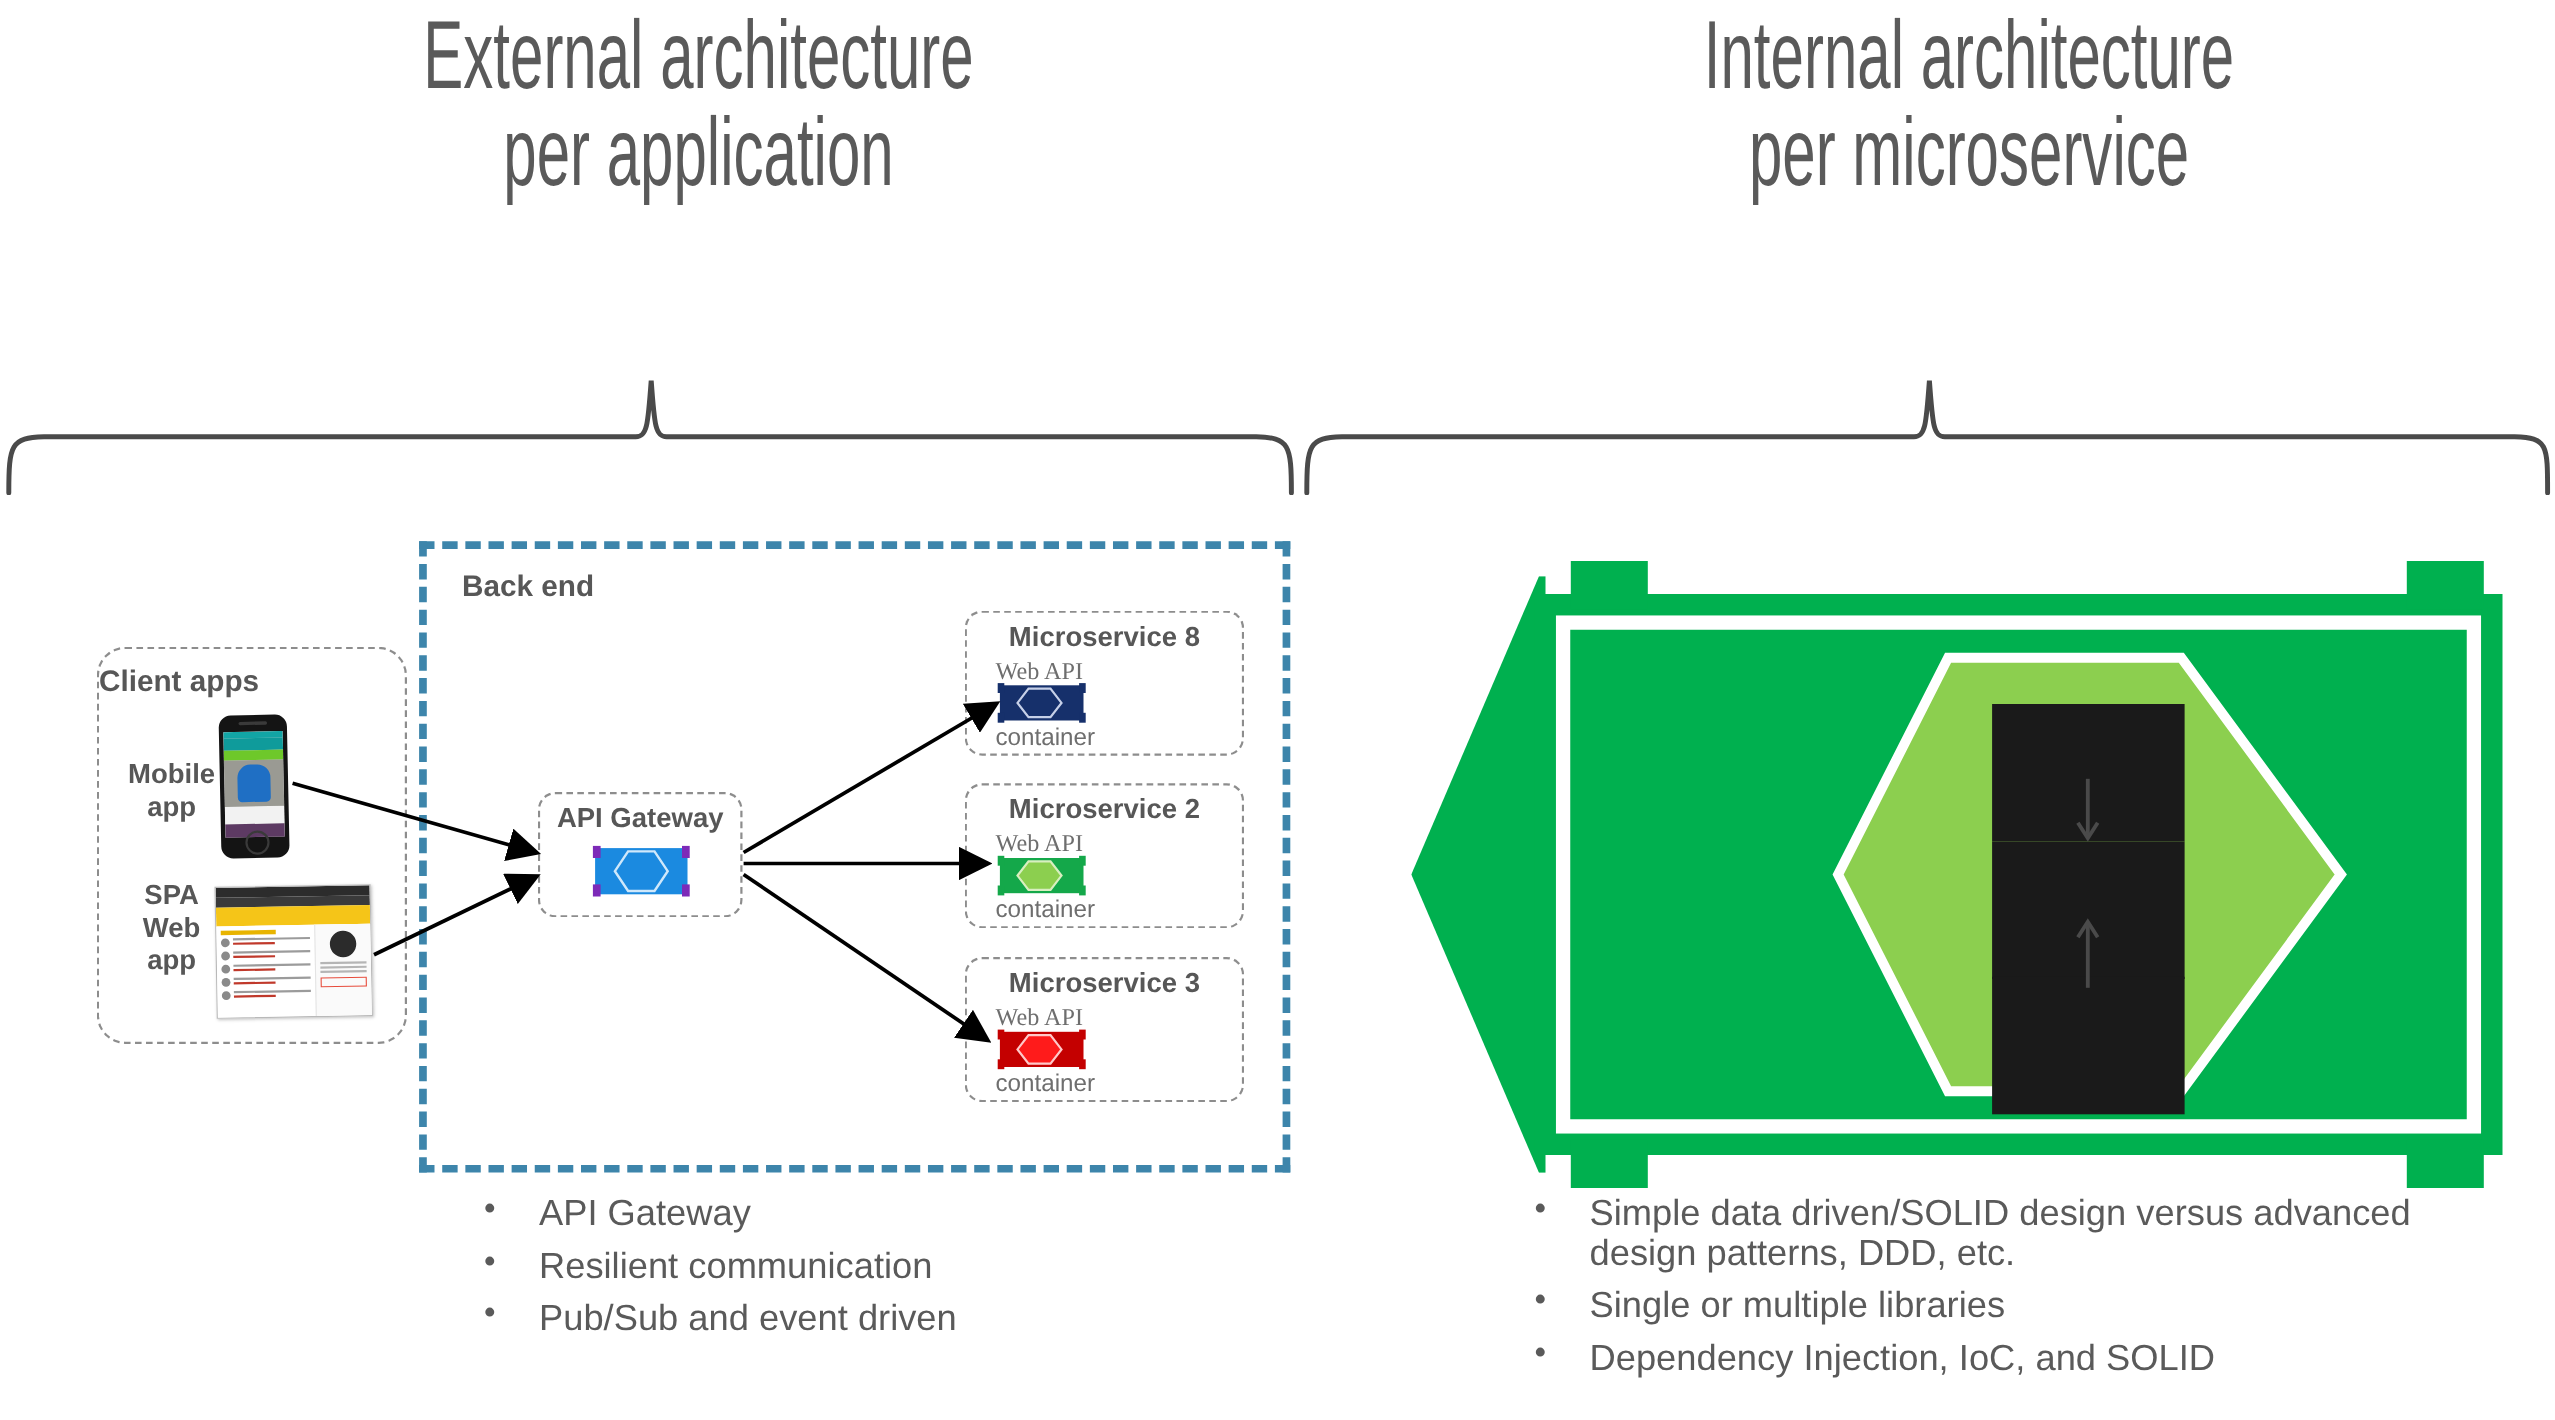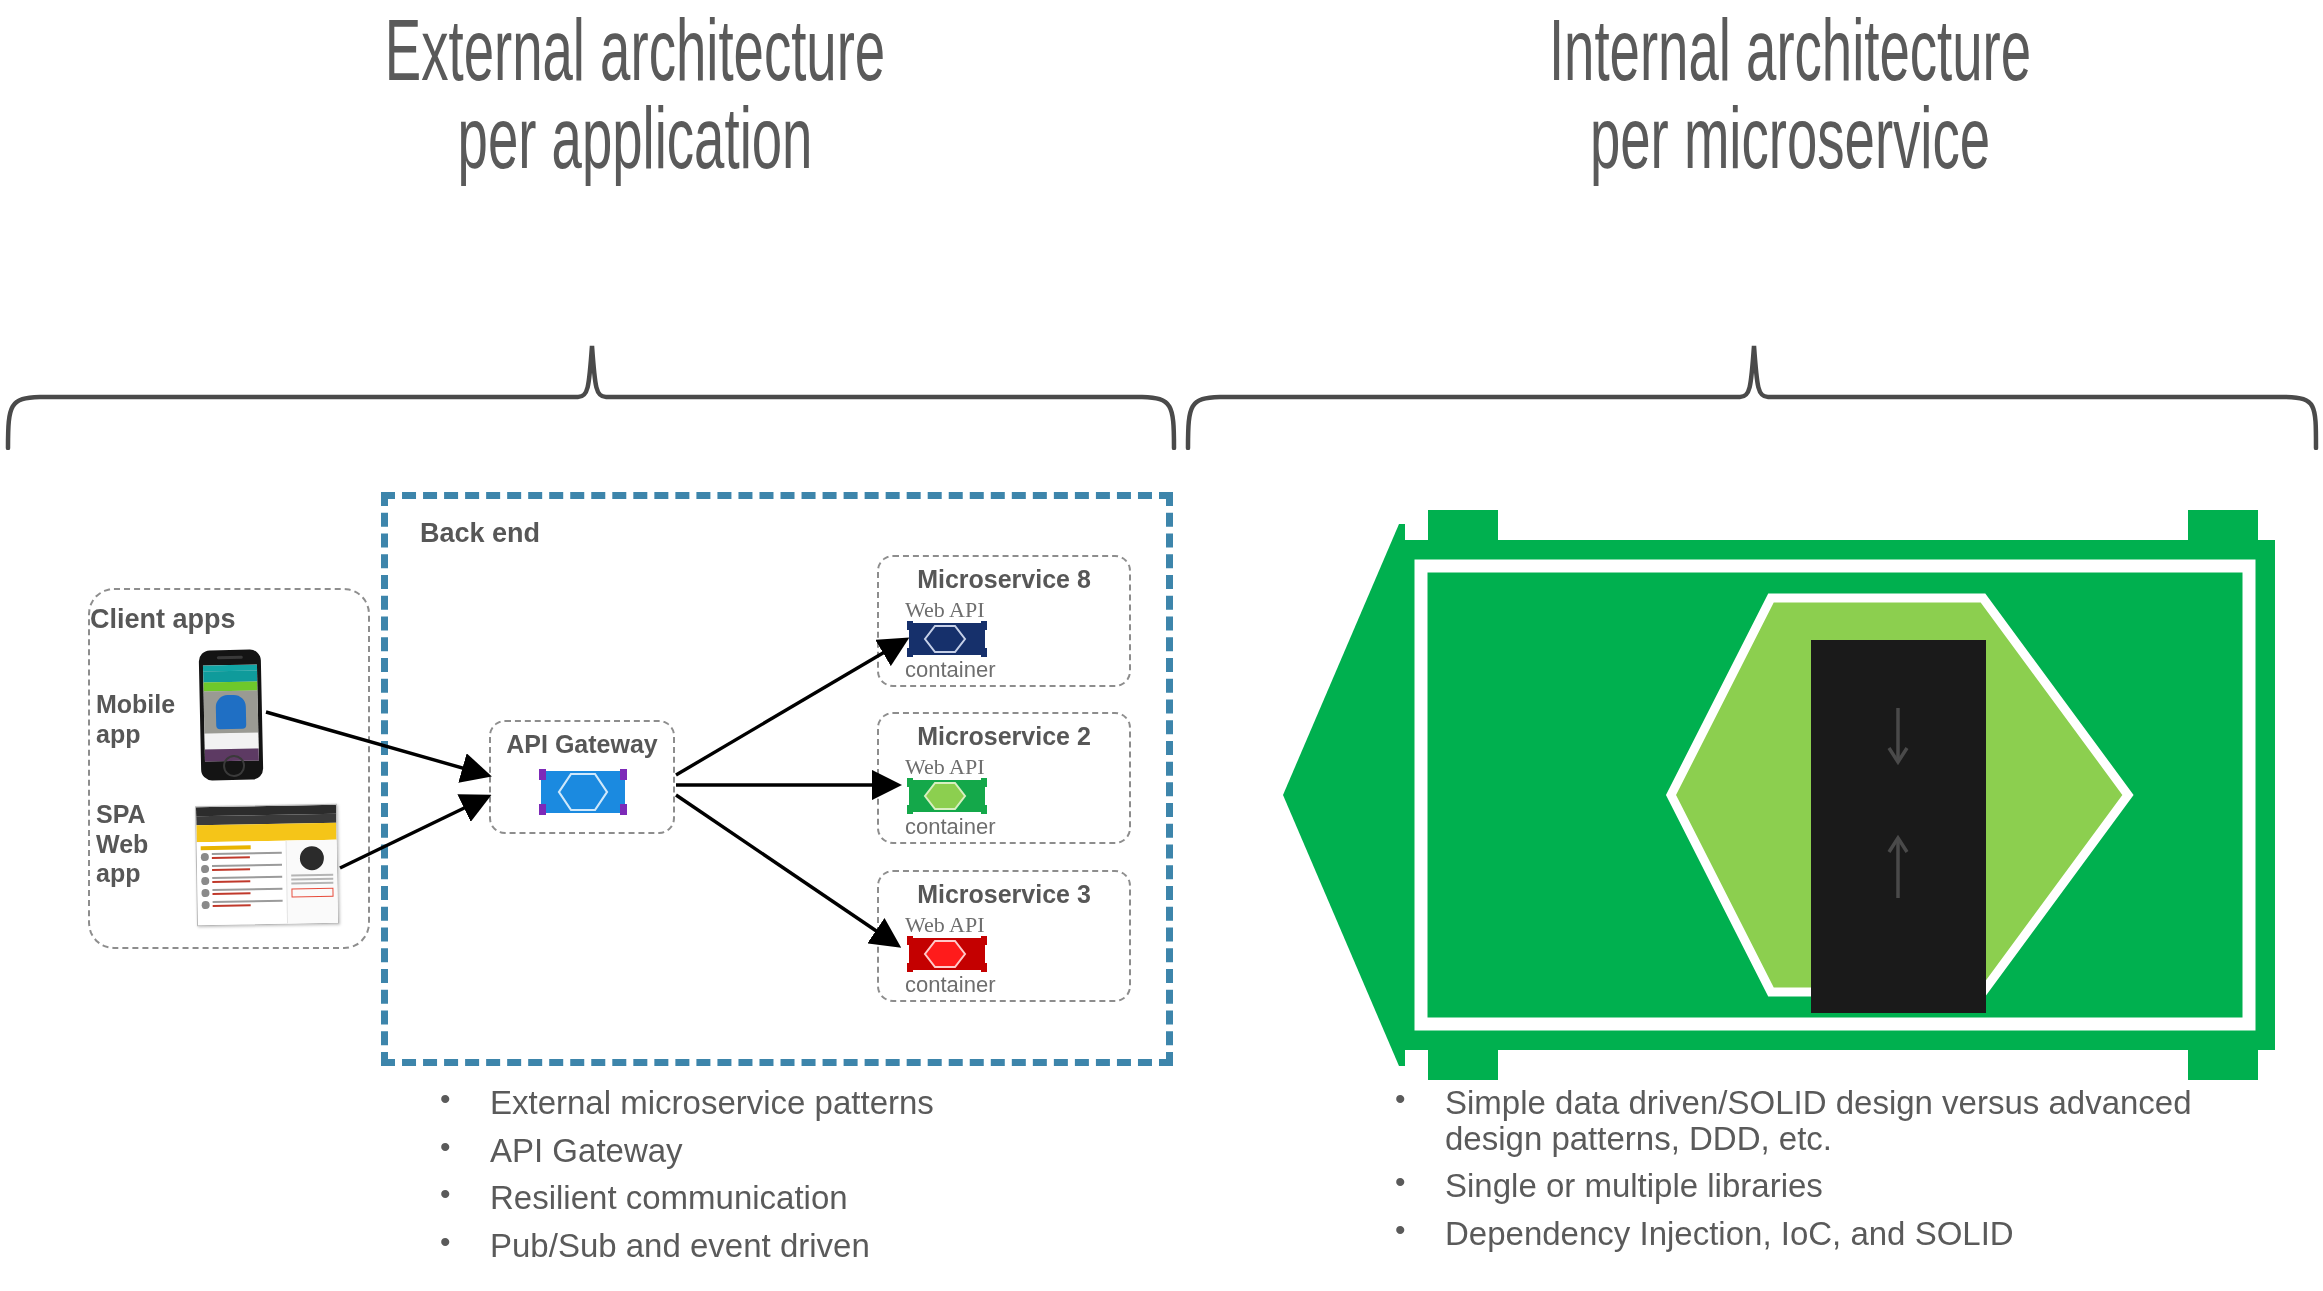--- a/index.html
+++ b/index.html
@@ -18,21 +18,21 @@
 
   
   .brace{position:absolute;}
 
   
   #client-apps{position:absolute;left:88px;top:588px;width:278px;height:357px;
                border:2px dashed #8d8d8d;border-radius:26px;background:#fff;}
   #client-apps-title{position:absolute;left:0;top:14px;width:278px;text-align:left;
                      font-size:27px;font-weight:bold;color:#575757;}
   .client-label{position:absolute;font-size:25px;font-weight:bold;color:#575757;
-                text-align:left;line-height:1.18;}
+                text-align:center;line-height:1.18;}
   #mobile-label{left:96px;top:690px;width:120px;}
   #spa-label{left:96px;top:800px;width:120px;}
 
   
   #phone{position:absolute;left:200px;top:650px;width:62px;height:130px;
          background:#141414;border-radius:11px;transform:rotate(-1.2deg);}
   #phone .screen{position:absolute;left:4px;top:15px;width:54px;height:96px;background:#d9d9d9;overflow:hidden;}
   #phone .sbar{height:6px;background:#12a5a5;}
   #phone .nav{height:11px;background:#0f9b9b;}
   #phone .btn{height:9px;background:#6ec82a;}
@@ -310,21 +310,20 @@
       <line x1="266" y1="712" x2="487" y2="775"></line>
       <line x1="340" y1="868" x2="487" y2="797"></line>
       <line x1="676" y1="775" x2="905" y2="640"></line>
       <line x1="676" y1="785" x2="897" y2="785"></line>
       <line x1="676" y1="795" x2="897" y2="945"></line>
     </g>
   </svg>
 
   <div class="bullets" id="bullets-left">
     <ul>
-      <li>External microservice patterns</li>
       <li>API Gateway</li>
       <li>Resilient communication</li>
       <li>Pub/Sub and event driven</li>
     </ul>
   </div>
 
   <div class="bullets" id="bullets-right">
     <ul>
       <li>Simple data driven/SOLID design versus advanced design patterns, DDD, etc.</li>
       <li>Single or multiple libraries</li>

